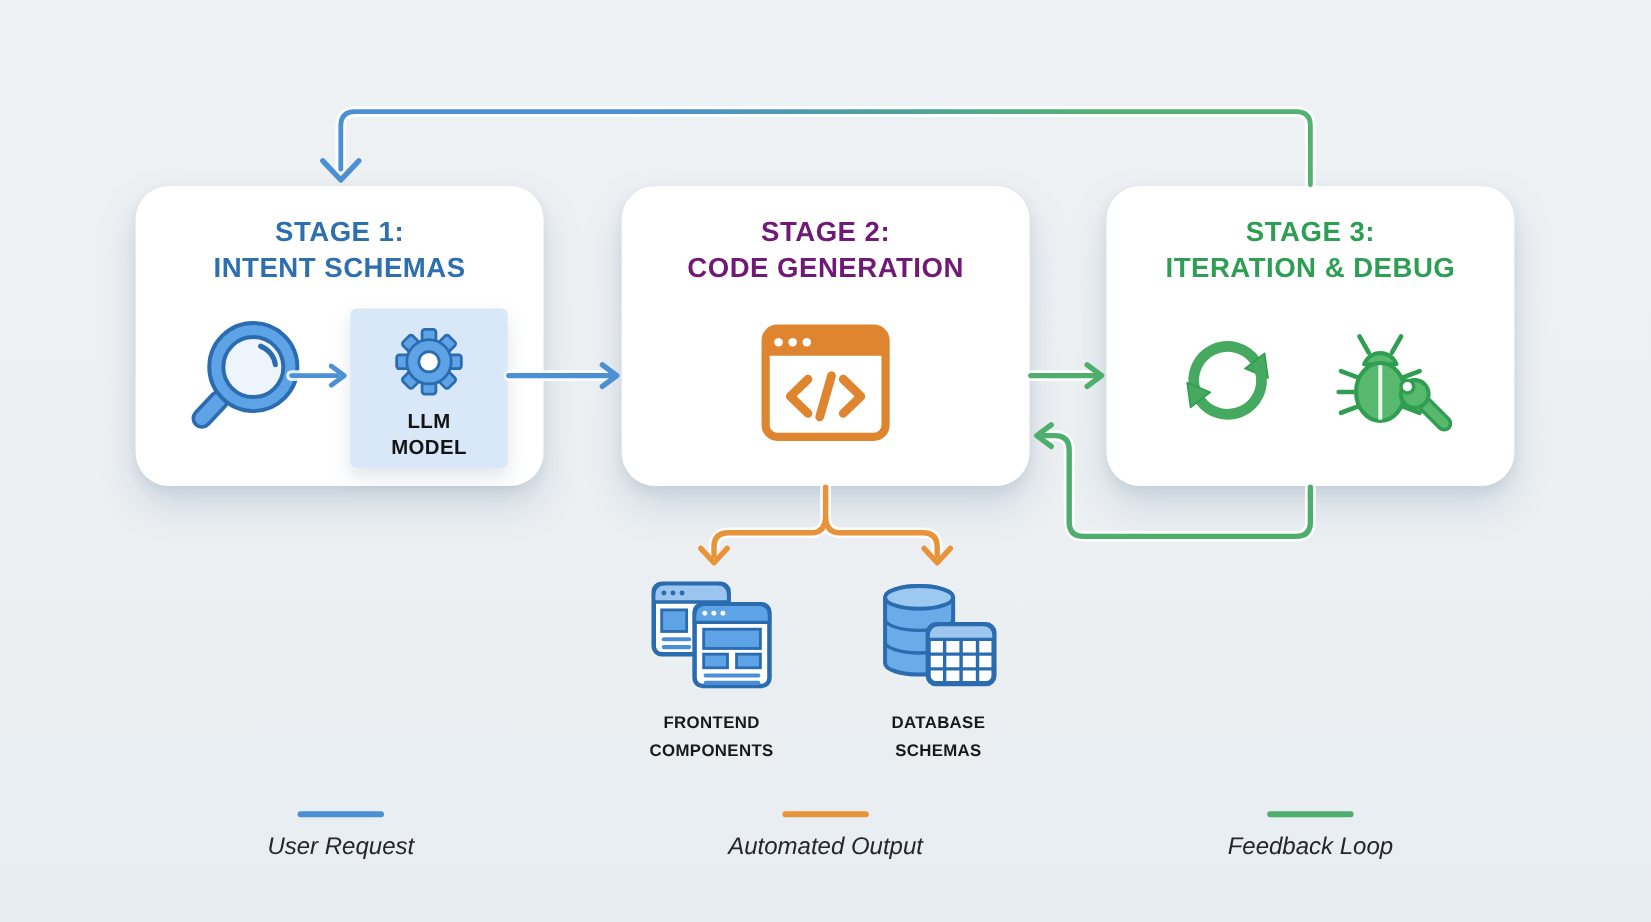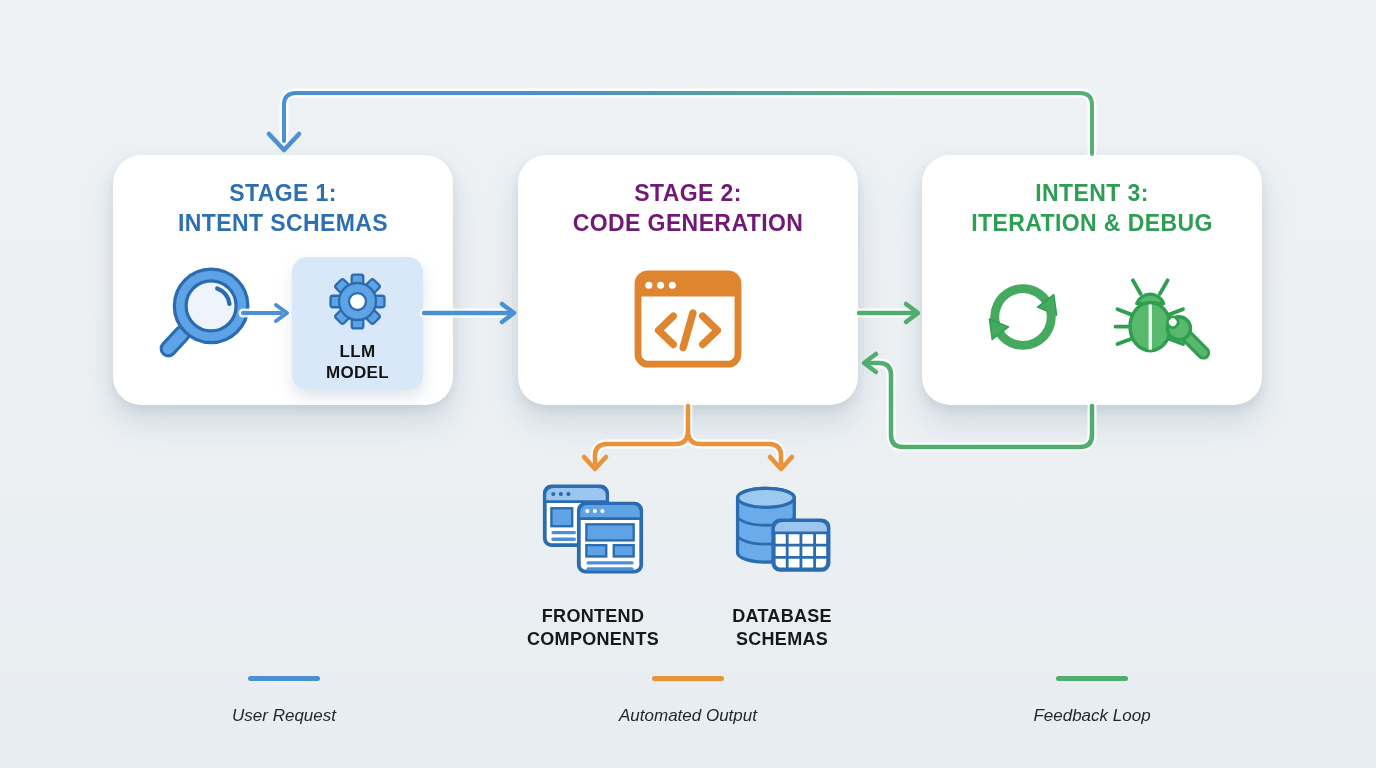--- a/index.html
+++ b/index.html
@@ -26,52 +26,52 @@
   }
   #stage1-card .stage-title{color:#2e6fb0}
   #stage2-card .stage-title{color:#701a75}
   #stage3-card .stage-title{color:#2d9e54}
   .icon{position:absolute;display:block}
   .icon svg{display:block}
   
   #magnifier{left:42px;top:106px;width:102px;height:102px}
   #llm-chip{
     position:absolute;left:179px;top:102px;width:131px;height:133px;
-    background:#d9e8f8;border-radius:15px;
+    background:#d9e8f8;border-radius:5px;
     box-shadow:0 8px 16px rgba(120,140,162,.22);
   }
   #llm-chip .gear-wrap{position:absolute;left:27px;top:6px;width:77px;height:77px}
   .chip-label{
     position:absolute;left:0;right:0;top:84px;text-align:center;
     font-size:17px;font-weight:800;line-height:21px;color:#141414;letter-spacing:.3px;
   }
   
   #code-window{left:116px;top:115px;width:108px;height:98px}
   
   #refresh-icon-wrap{left:54px;top:115px;width:94px;height:94px}
   #bug-wrench-wrap{left:182px;top:113px;width:106px;height:98px}
   
   .output{position:absolute;top:482px;width:176px;text-align:center}
   #output-frontend{left:505px}
   #output-database{left:694px}
   .output .oicon{display:block;margin:0 auto}
   .output-label{
-    margin-top:27px;font-size:18px;font-weight:800;line-height:23px;
+    margin-top:13px;font-size:14px;font-weight:800;line-height:23px;
     color:#17181a;letter-spacing:.3px;
   }
   
   .legend-item{position:absolute;top:676px;width:240px;text-align:center}
   #legend-user{left:164px}
   #legend-auto{left:568px}
   #legend-feedback{left:972px}
   .legend-line{width:72px;height:5px;border-radius:3px;margin:0 auto}
   #legend-user .legend-line{background:#4a90d2}
   #legend-auto .legend-line{background:#e8923a}
   #legend-feedback .legend-line{background:#4fae6d}
-  .legend-label{margin-top:25px;font-style:italic;font-size:17px;color:#25262a}
+  .legend-label{margin-top:14px;font-style:italic;font-size:20px;color:#25262a}
   
   #connectors{position:absolute;left:0;top:0;width:1376px;height:768px;pointer-events:none}
   .halo{stroke:#ffffff;stroke-opacity:.85;stroke-width:9;fill:none;stroke-linecap:round;stroke-linejoin:round}
   .shaft{fill:none;stroke-linecap:round;stroke-linejoin:round}
 </style>
 </head>
 <body>
 
 <div id="canvas">
 
@@ -134,21 +134,21 @@
           <path d="M 40 47 L 25 61.5 L 40 76"></path>
           <path d="M 70 47 L 85 61.5 L 70 76"></path>
           <path d="M 60 44 L 50 79"></path>
         </g>
       </svg>
     </span>
   </div>
 
   <div class="card" id="stage3-card">
     <div class="stage-title">
-      <div>INTENT 3:</div>
+      <div>STAGE 3:</div>
       <div>ITERATION &amp; DEBUG</div>
     </div>
 
     <span class="icon" id="refresh-icon-wrap">
       <svg viewBox="0 0 100 100" width="94" height="94">
         <g fill="#45a95f" stroke="#2f9e50" stroke-width="1.5" stroke-linejoin="round">
           <path d="M 21 57.8 A 30 30 0 0 1 74.6 32.8" fill="none" stroke="#45a95f" stroke-width="9.5" stroke-linecap="round"></path>
           <polygon points="85.8,47.9 65.4,39.5 82.8,26.1"></polygon>
           <g transform="rotate(180 50 50)">
             <path d="M 21 57.8 A 30 30 0 0 1 74.6 32.8" fill="none" stroke="#45a95f" stroke-width="9.5" stroke-linecap="round"></path>

